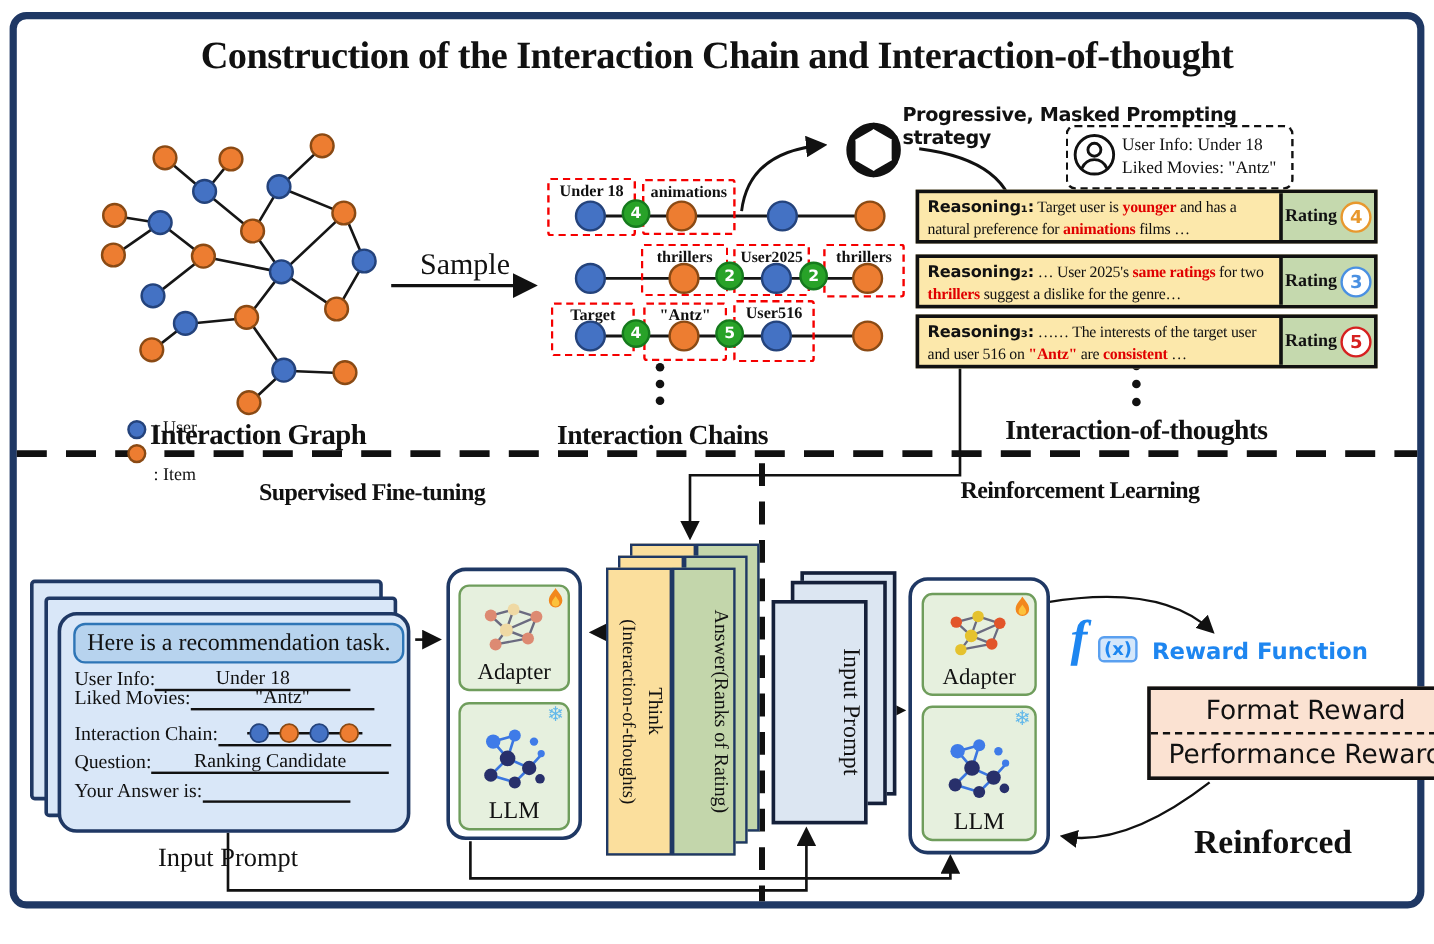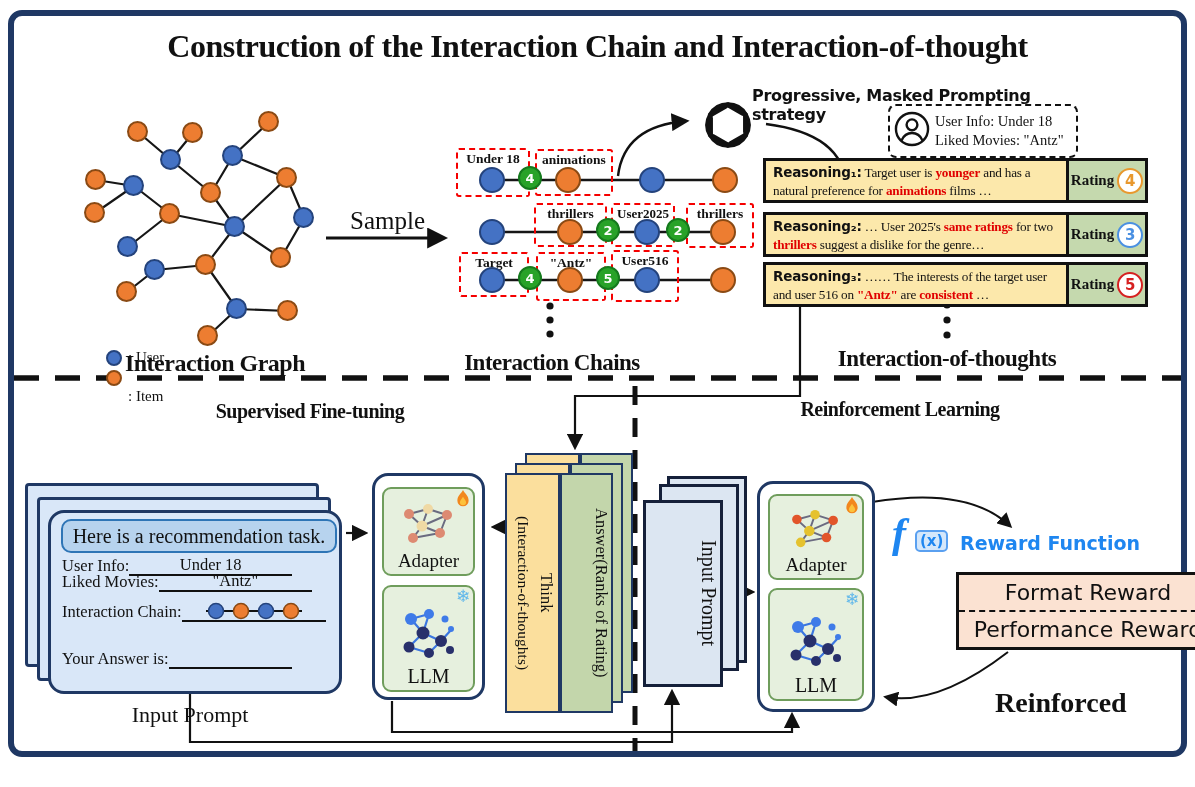--- a/index.html
+++ b/index.html
@@ -271,20 +271,24 @@
   <div class="frow" style="left:62px;top:601px;width:264px;">
     <span class="flabel">Interaction Chain:</span>
     <span class="fval"><svg width="104" height="19" viewBox="0 0 104 19" style="vertical-align:-4px;">
       <line x1="4" y1="10" x2="100" y2="10" stroke="#111" stroke-width="2"></line>
       <circle cx="14" cy="10" r="7.5" fill="#4472c4" stroke="#24437c" stroke-width="1.5"></circle>
       <circle cx="39" cy="10" r="7.5" fill="#ed7d31" stroke="#8a4a14" stroke-width="1.5"></circle>
       <circle cx="64" cy="10" r="7.5" fill="#4472c4" stroke="#24437c" stroke-width="1.5"></circle>
       <circle cx="89" cy="10" r="7.5" fill="#ed7d31" stroke="#8a4a14" stroke-width="1.5"></circle>
     </svg></span>
   </div>
+  <div class="frow" style="left:62px;top:625px;width:262px;">
+    <span class="flabel">Question:</span>
+    <span class="fval">Ranking Candidate</span>
+  </div>
   <div class="frow" style="left:62px;top:649px;width:230px;">
     <span class="flabel">Your Answer is:</span>
     <span class="fval"></span>
   </div>
   <div class="abs z2" style="left:110px;top:702px;width:160px;text-align:center;font-size:22px;">Input Prompt</div>
 
   <div class="navywrap" style="left:372px;top:473px;width:113px;height:227px;"></div>
   <div class="greenbox" style="left:382px;top:487px;width:93px;height:89px;">
     <span class="cornericon">
       <svg width="14" height="18" viewBox="0 0 12 16">

